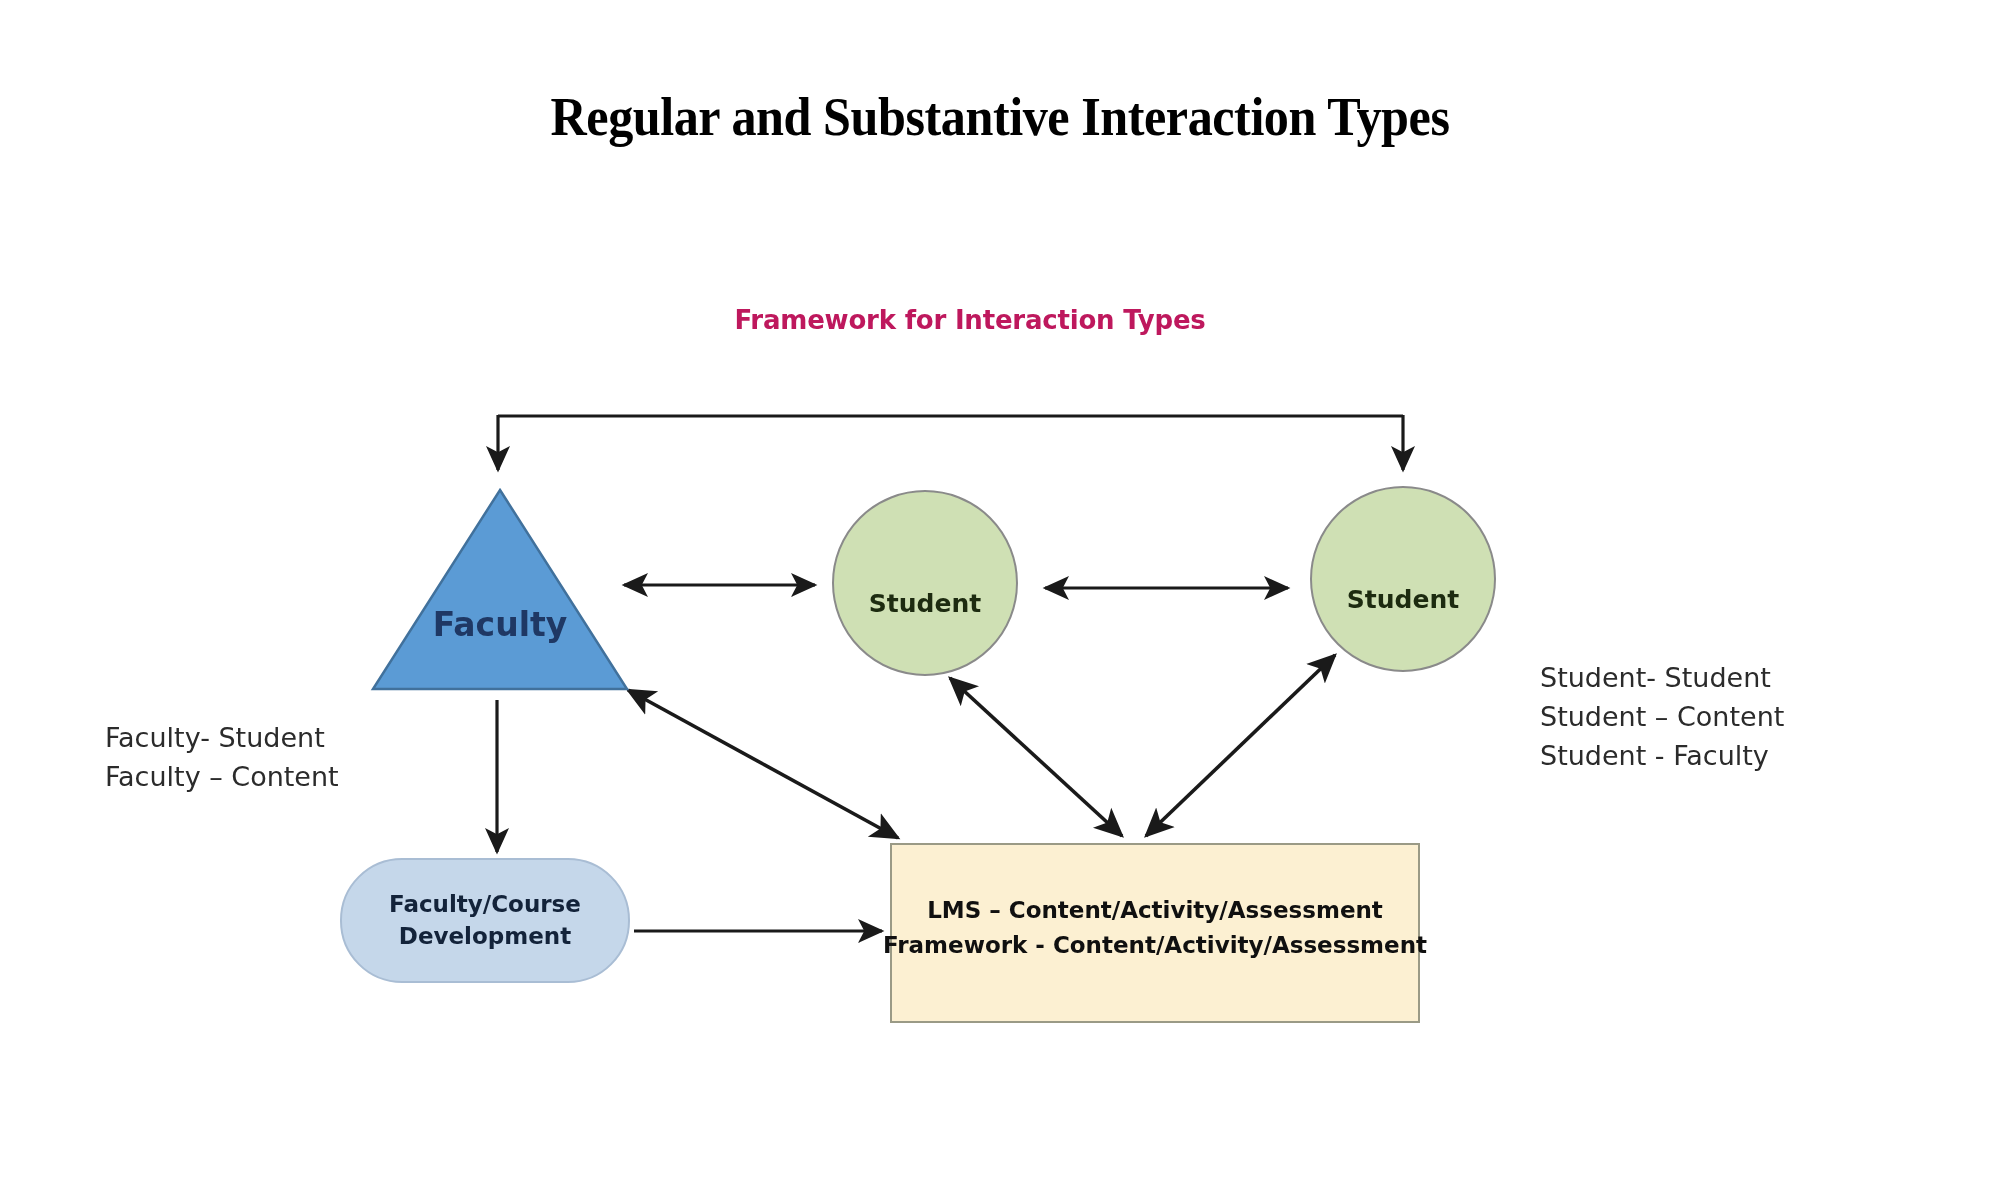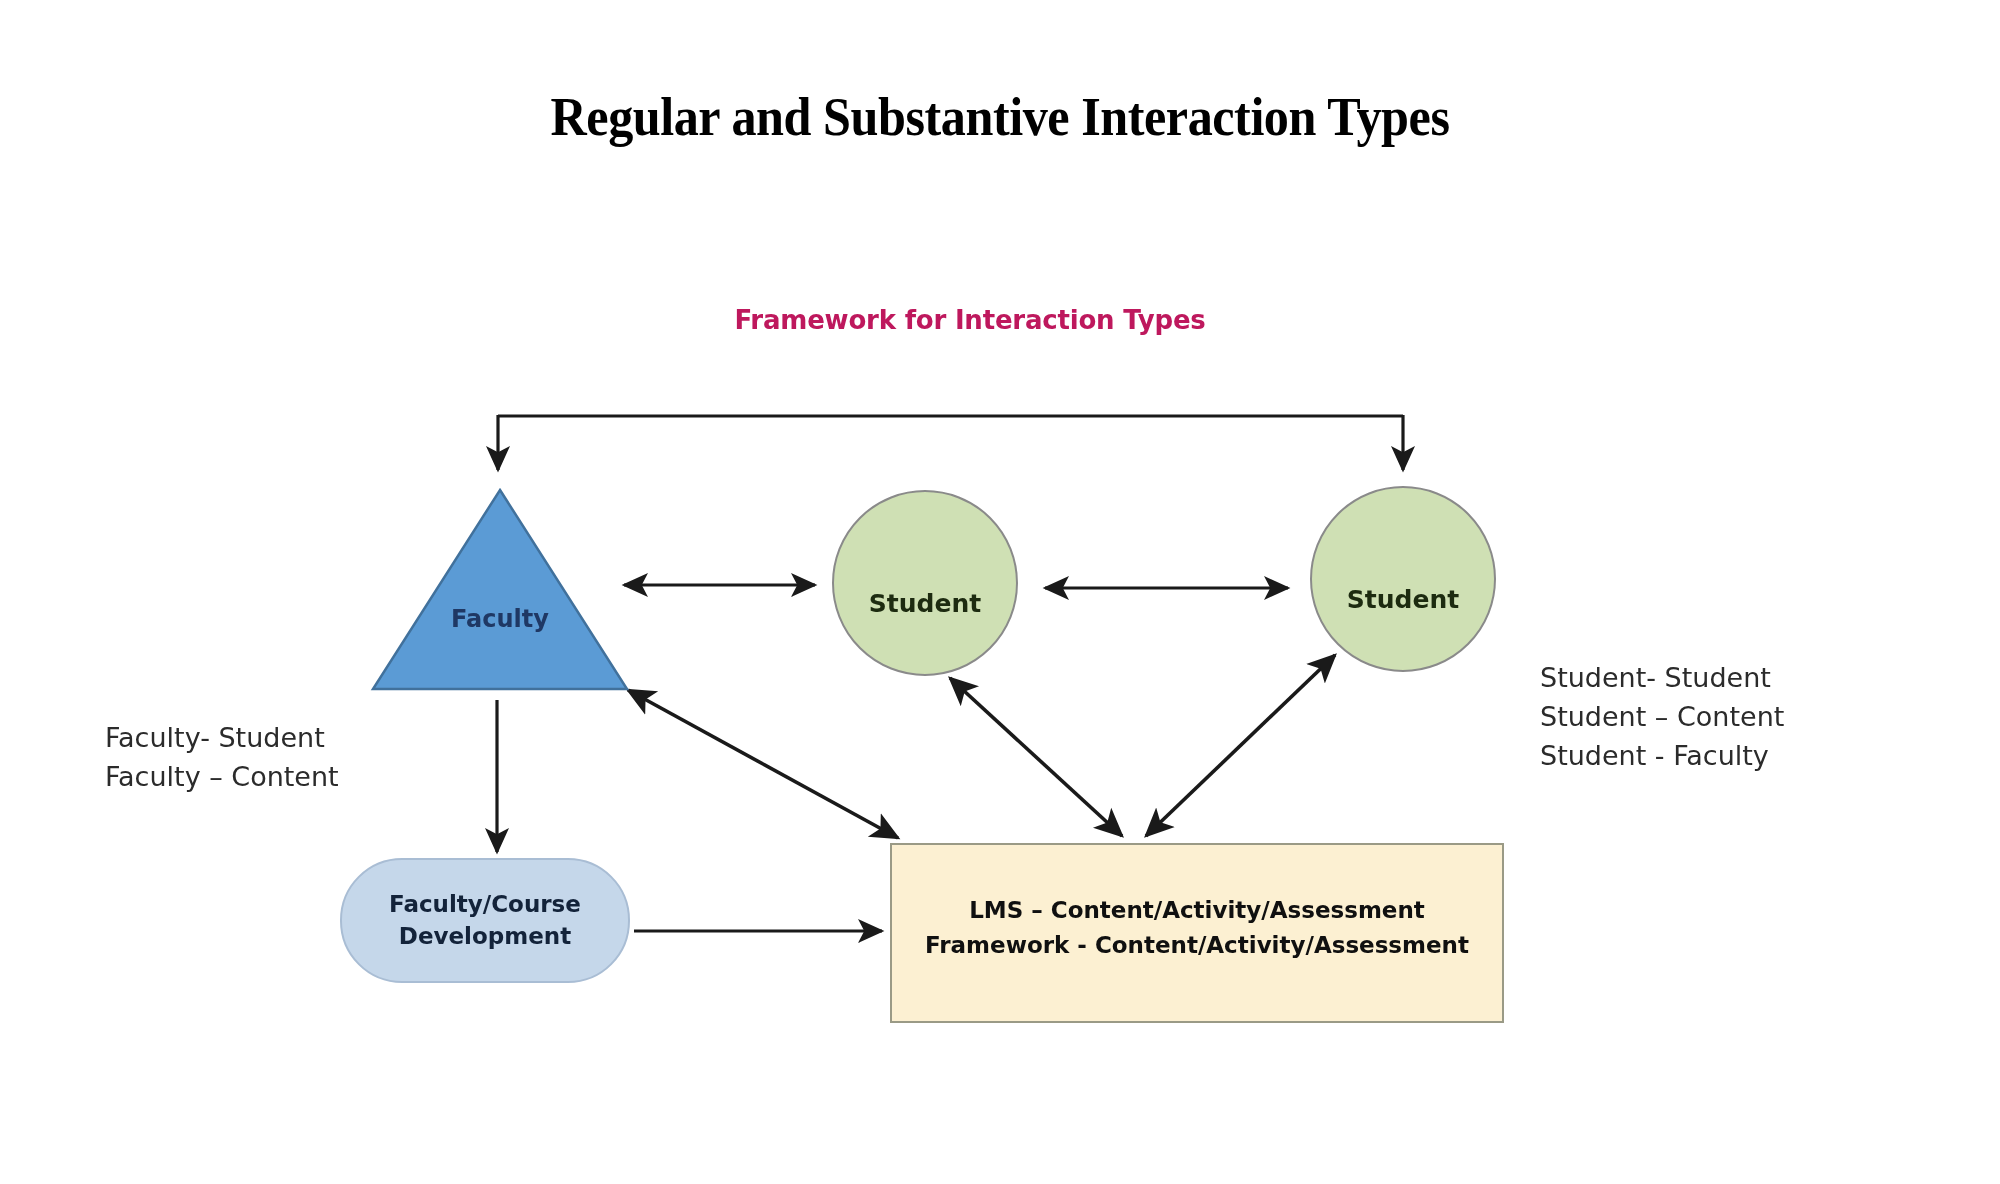--- a/index.html
+++ b/index.html
@@ -69,21 +69,21 @@
     left: 370px;
     top: 487px;
     width: 260px;
     height: 205px;
   }
   #faculty-node .tri-label {
     position: absolute;
     left: 0;
     top: 118px;
     width: 260px;
-    font-size: 24px;
+    font-size: 33px;
     font-weight: bold;
     color: #1f3864;
     text-align: center;
   }
 
   
   .student-node {
     position: absolute;
     width: 186px;
     height: 186px;
@@ -125,21 +125,21 @@
     color: #13233a;
     text-align: center;
     line-height: 1.35;
   }
 
   
   #lms-node {
     position: absolute;
     left: 890px;
     top: 843px;
-    width: 614px;
+    width: 530px;
     height: 180px;
     background: #fcf0d2;
     border: 2px solid #9a9a86;
     box-sizing: border-box;
     display: flex;
     align-items: flex-start;
     justify-content: center;
   }
   #lms-node .box-label {
     font-size: 23px;

